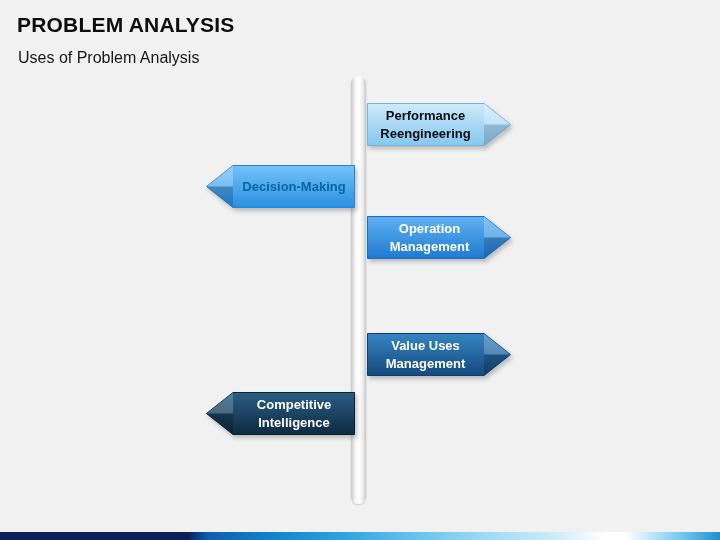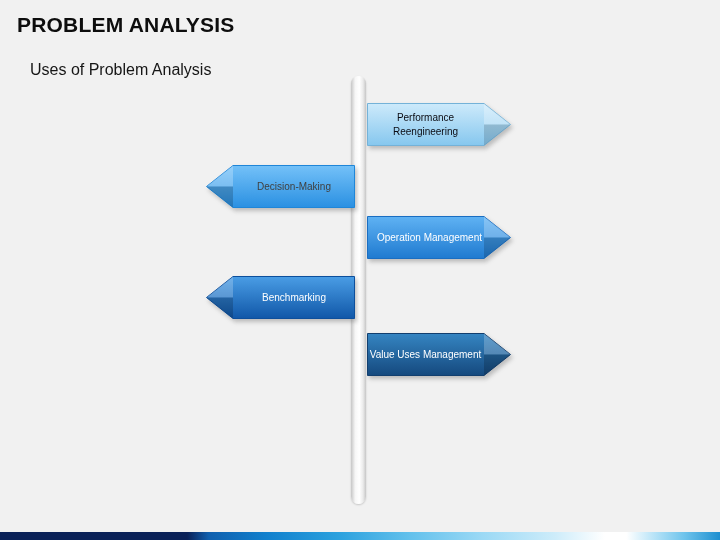--- a/index.html
+++ b/index.html
@@ -11,34 +11,34 @@
     font-family:"Liberation Sans",sans-serif;
     padding-left:36px;
   }
   .title{
     position:absolute;left:17px;top:13px;
     font-size:21px;font-weight:bold;color:#0d0d0d;
     letter-spacing:0.2px;margin:0;
   }
   .subtitle{
     position:absolute;left:18px;top:49px;
-    font-size:16px;font-weight:normal;color:#161616;margin:12px;
+    font-size:16px;font-weight:normal;color:#161616;margin:0;
   }
   .pole{
     position:absolute;left:351px;top:76px;width:15px;height:428px;
     border-radius:8px;
     background:linear-gradient(90deg,#c6c6c6 0%,#f6f6f6 28%,#ffffff 55%,#ebebeb 80%,#c6c6c6 100%);
     box-shadow:0 1px 2px rgba(0,0,0,0.18);
   }
   .arrow{position:absolute;}
   .arrow svg{display:block;filter:drop-shadow(2px 3px 2px rgba(90,90,90,0.35));}
   .arrow-label{
     position:absolute;inset:0;
     display:flex;align-items:center;justify-content:center;
-    text-align:center;font-size:10px;line-height:1.35;font-weight:normal;
+    text-align:center;font-size:13px;line-height:1.35;font-weight:bold;
   }
   .arrow.right .arrow-label{padding-right:27px;}
   .arrow.left  .arrow-label{padding-left:27px;}
   .footer-bar{
     position:absolute;left:0;bottom:0;width:720px;height:8px;
     background:linear-gradient(90deg,
       #0a2158 0%, #0a2158 26%, #0f5fae 29%, #1180cd 37%, #2ba1de 47%,
       #63c1ec 57%, #9bd9f5 67%, #cdecfa 77%, #ffffff 84%, #ffffff 87%,
       #b5e2f7 91%, #6fc4ec 95%, #1e8fd0 100%);
   }
@@ -73,64 +73,64 @@
       <defs>
         <linearGradient id="g1" x1="0" y1="0" x2="0" y2="1">
           <stop offset="0" stop-color="#74c1f8"></stop>
           <stop offset="1" stop-color="#2a90e2"></stop>
         </linearGradient>
       </defs>
       <polygon points="0.5,21.5 27,0.5 148.5,0.5 148.5,42.5 27,42.5" fill="url(#g1)" stroke-width="1" stroke="#1f86d8"></polygon>
       <polygon points="27,0.5 0.5,21.5 27,21.5" fill="#ffffff" opacity="0.25"></polygon>
       <polygon points="0.5,21.5 27,21.5 27,42.5" fill="#000000" opacity="0.18"></polygon>
     </svg>
-    <div class="arrow-label" style="color: #404040;">Decision-Making</div>
+    <div class="arrow-label" style="color: #0369a1;">Decision-Making</div>
   </div>
 
   <div class="arrow right" style="left:367px;top:216px;">
     <svg width="144" height="43" viewBox="0 0 144 43">
       <defs>
         <linearGradient id="g2" x1="0" y1="0" x2="0" y2="1">
           <stop offset="0" stop-color="#5fb2f3"></stop>
           <stop offset="1" stop-color="#1f7ad0"></stop>
         </linearGradient>
       </defs>
       <polygon points="0.5,0.5 117,0.5 143.5,21.5 117,42.5 0.5,42.5" fill="url(#g2)" stroke-width="1" stroke="#1a6ec2"></polygon>
       <polygon points="117,0.5 143.5,21.5 117,21.5" fill="#ffffff" opacity="0.25"></polygon>
       <polygon points="117,21.5 143.5,21.5 117,42.5" fill="#000000" opacity="0.16"></polygon>
     </svg>
     <div class="arrow-label" style="color: rgb(255, 255, 255); margin-left: 8px;">Operation Management</div>
   </div>
 
-  <div class="arrow left" style="left:206px;top:276px;">
-    <svg width="149" height="43" viewBox="0 0 149 43">
-      <defs>
-        <linearGradient id="g3" x1="0" y1="0" x2="0" y2="1">
-          <stop offset="0" stop-color="#4a9de5"></stop>
-          <stop offset="1" stop-color="#1057a8"></stop>
-        </linearGradient>
-      </defs>
-      <polygon points="0.5,21.5 27,0.5 148.5,0.5 148.5,42.5 27,42.5" fill="url(#g3)" stroke-width="1" stroke="#0d4f9c"></polygon>
-      <polygon points="27,0.5 0.5,21.5 27,21.5" fill="#ffffff" opacity="0.22"></polygon>
-      <polygon points="0.5,21.5 27,21.5 27,42.5" fill="#000000" opacity="0.18"></polygon>
-    </svg>
-    <div class="arrow-label" style="color: rgb(255, 255, 255);">Benchmarking</div>
-  </div>
 
   <div class="arrow right" style="left:367px;top:333px;">
     <svg width="144" height="43" viewBox="0 0 144 43">
       <defs>
         <linearGradient id="g4" x1="0" y1="0" x2="0" y2="1">
           <stop offset="0" stop-color="#3585c2"></stop>
           <stop offset="1" stop-color="#15497e"></stop>
         </linearGradient>
       </defs>
       <polygon points="0.5,0.5 117,0.5 143.5,21.5 117,42.5 0.5,42.5" fill="url(#g4)" stroke-width="1" stroke="#123f6f"></polygon>
       <polygon points="117,0.5 143.5,21.5 117,21.5" fill="#ffffff" opacity="0.22"></polygon>
       <polygon points="117,21.5 143.5,21.5 117,42.5" fill="#000000" opacity="0.18"></polygon>
     </svg>
     <div class="arrow-label" style="color: rgb(255, 255, 255);">Value Uses Management</div>
   </div>
 
+  <div class="arrow left" style="left:206px;top:392px;">
+    <svg width="149" height="43" viewBox="0 0 149 43">
+      <defs>
+        <linearGradient id="g5" x1="0" y1="0" x2="0" y2="1">
+          <stop offset="0" stop-color="#2a5d85"></stop>
+          <stop offset="1" stop-color="#0e2a40"></stop>
+        </linearGradient>
+      </defs>
+      <polygon points="0.5,21.5 27,0.5 148.5,0.5 148.5,42.5 27,42.5" fill="url(#g5)" stroke-width="1" stroke="#0b2233"></polygon>
+      <polygon points="27,0.5 0.5,21.5 27,21.5" fill="#ffffff" opacity="0.20"></polygon>
+      <polygon points="0.5,21.5 27,21.5 27,42.5" fill="#000000" opacity="0.20"></polygon>
+    </svg>
+    <div class="arrow-label" style="color: rgb(255, 255, 255);">Competitive Intelligence</div>
+  </div>
 
   <div class="footer-bar"></div>
 
 </div>
 
 </body></html>

